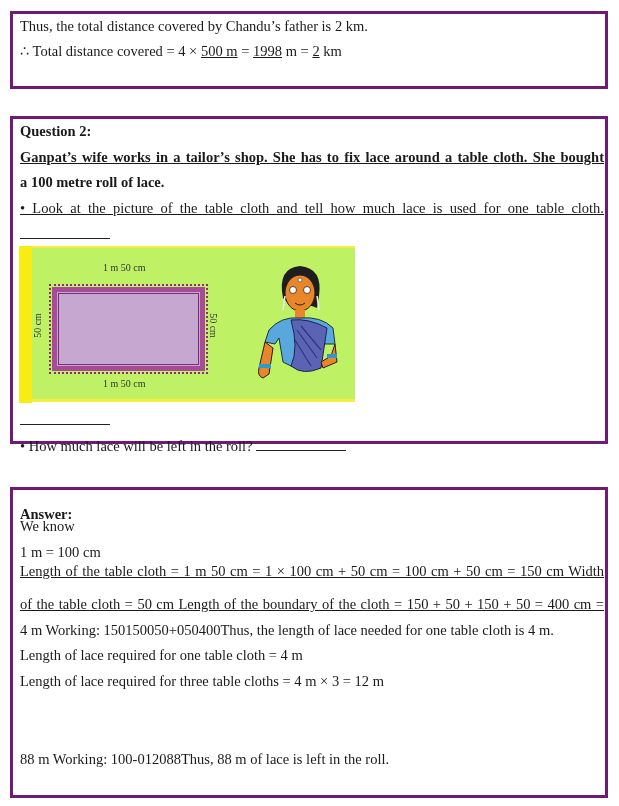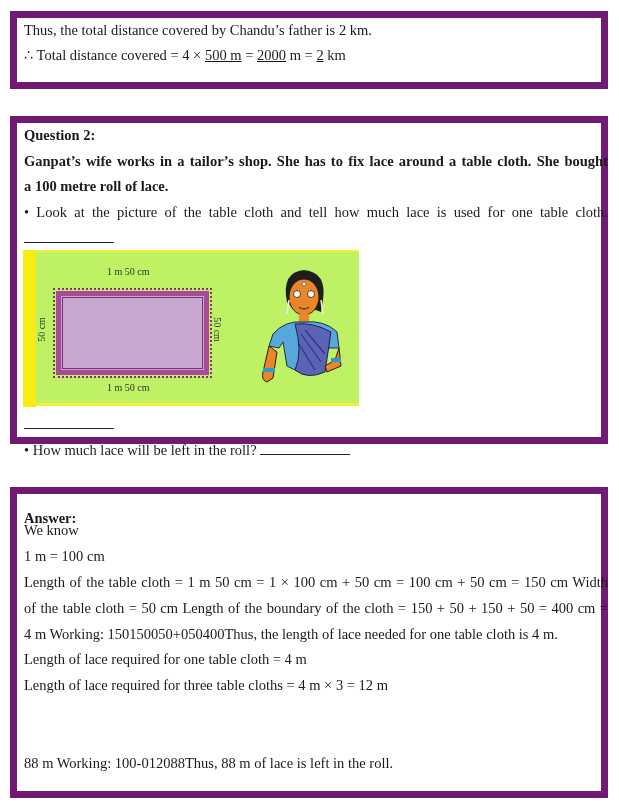--- a/index.html
+++ b/index.html
@@ -1,45 +1,45 @@
 <!DOCTYPE html>
 <html><head>
   <meta charset="utf-8">
   <style>
     html, body { margin:0; padding:0; background:#ffffff; }
     body { width:619px; height:806px; position:relative; overflow:hidden;
       font-family:"Liberation Serif", "DejaVu Serif", serif; color:#1a1a1a; font-size:14.5px; }
-    .box { position:absolute; left:10px; width:598px; border:7px solid #701a75; box-sizing:border-box; }
+    .box { position:absolute; left:10px; width:598px; border:3px solid #701a75; box-sizing:border-box; }
     #box1 { top:11px; height:78px; }
     #box2 { top:116px; height:328px; }
     #box3 { top:487px; height:311px; }
     .line { position:absolute; left:7px; white-space:nowrap; line-height:18px; }
     .bold { font-weight:bold; }
-    .just { width:584px; text-align:justify; text-align-last:justify; white-space:normal; }
+    .just { width:584px; text-align:justify; text-align-last:justify; white-space:normal;text-decoration:underline; }
     u { text-decoration:underline; }
     .blank { display:inline-block; border-bottom:1px solid #222; height:12px; vertical-align:baseline; }
     
     #figure { position:absolute; left:6px; top:127px; width:336px; height:156px; background:#bef264;
       border-top:2px solid #f6ee3a; border-bottom:3px solid #f6ee3a; box-sizing:border-box; }
     #figure .ybar { position:absolute; left:0; top:-2px; width:13px; height:157px; background:#f7ec14; }
     #cloth { position:absolute; left:33px; top:39px; width:153px; height:84px;
       background:#c6a7cf; border:5px solid #a74a97; box-sizing:border-box;
       outline:2px dotted #8f2a7f; outline-offset:1px; }
     #cloth::after { content:""; position:absolute; inset:1px; border:1px solid #7c2e72; }
     .dim { position:absolute; font-size:10px; color:#333; font-family:"Liberation Serif", serif; }
     .dim.v { transform:rotate(-90deg); transform-origin:center; }
     .dim.v2 { transform:rotate(90deg); transform-origin:center; }
   </style>
 </head>
 <body>
 
 <div class="box" id="box1">
   <div class="line" style="top:3px;">Thus, the total distance covered by Chandu’s father is 2 km.</div>
   <div class="line" style="top:28px;">
-    <span>∴ Total distance covered = 4 × </span><u>500 m</u><span> = </span><u>2000</u><span> m = </span><u>2</u><span> km</span>
+    <span>∴ Total distance covered = 4 × </span><u>500 m</u><span> = </span><u>1998</u><span> m = </span><u>2</u><span> km</span>
   </div>
 </div>
 
 <div class="box" id="box2">
   <div class="line bold" style="top:3px;">Question 2:</div>
   <div class="line bold just" style="top:29px;">Ganpat’s wife works in a tailor’s shop. She has to fix lace around a table cloth. She bought</div>
   <div class="line bold" style="top:54px;">a 100 metre roll of lace.</div>
   <div class="line just" style="top:80px;">• Look at the picture of the table cloth and tell how much lace is used for one table cloth.</div>
   <div class="line" style="top:106px;"><span class="blank" style="width:90px;"></span></div>
 
@@ -75,19 +75,19 @@
   </div>
   <div class="line" style="top:318px;">
     <span>• How much lace will be left in the roll?</span> <span class="blank" style="width:90px;"></span>
   </div>
 </div>
 
 <div class="box" id="box3">
   <div class="line bold" style="top:15px;">Answer:</div>
   <div class="line" style="top:27px;">We know</div>
   <div class="line" style="top:53px;">1 m = 100 cm</div>
-  <div class="line just" style="top:79px;">Length of the table cloth = 1 m 50 cm = 1 × 100 cm + 50 cm = 100 cm + 50 cm = 150 cm Width</div>
+  <div class="line just" style="top:72px;">Length of the table cloth = 1 m 50 cm = 1 × 100 cm + 50 cm = 100 cm + 50 cm = 150 cm Width</div>
   <div class="line just" style="top:105px;">of the table cloth = 50 cm Length of the boundary of the cloth = 150 + 50 + 150 + 50 = 400 cm =</div>
   <div class="line" style="top:131px;">4 m Working: 150150050+050400Thus, the length of lace needed for one table cloth is 4 m.</div>
   <div class="line" style="top:156px;">Length of lace required for one table cloth = 4 m</div>
   <div class="line" style="top:182px;">Length of lace required for three table cloths = 4 m × 3 = 12 m</div>
   <div class="line" style="top:260px;">88 m Working: 100-012088Thus, 88 m of lace is left in the roll.</div>
 </div>
 
 </body></html>

